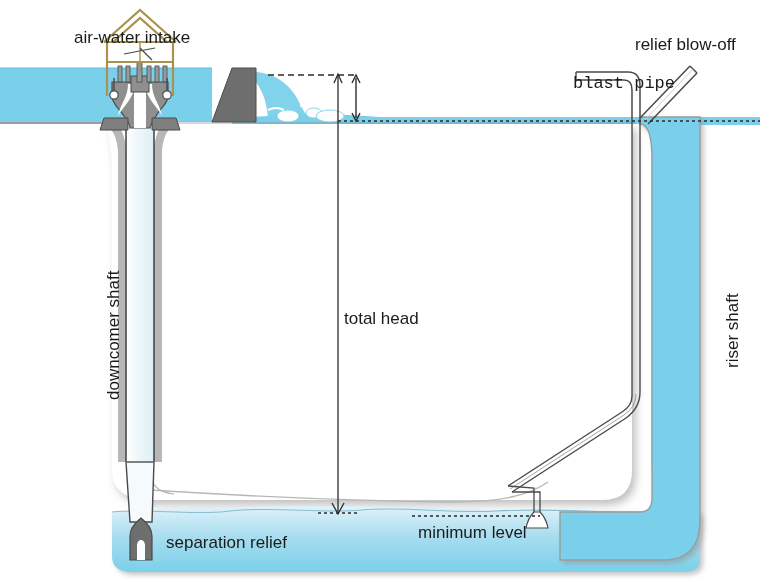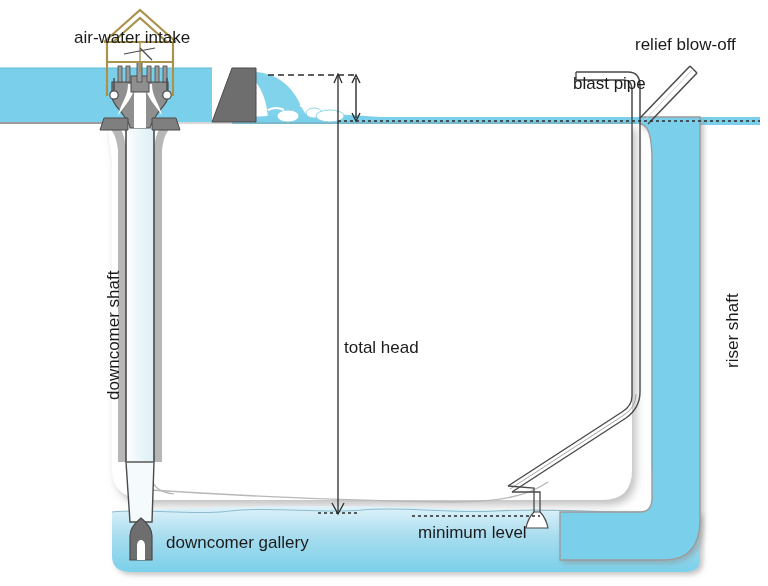--- a/index.html
+++ b/index.html
@@ -298,27 +298,27 @@
       <line x1="338" y1="75" x2="338" y2="513"></line>
       <path d="M 334 83 L 338 74 L 342 83" fill="none"></path>
       <path d="M 332 503 L 338 514 L 344 503" fill="none"></path>
     </g>
 
   </svg>
 
   <div class="lbl" style="left:74px; top:29px;">air-water intake</div>
 
 
-  <div class="lbl" style="left:344px; top:310px;margin-top:29px;">total head</div>
+  <div class="lbl" style="left:344px; top:310px;">total head</div>
 
   <div class="lbl lbl-vert" style="left:105px; top:400px; transform:rotate(-90deg);">downcomer shaft</div>
 
   <div class="lbl lbl-vert" style="left:724px; top:368px; transform:rotate(-90deg);">riser shaft</div>
 
-  <div class="lbl" style="left:573px; top:75px;">blast pipe</div>
+  <div class="lbl" style="left:573px; top:75px;font-family:Liberation Mono, monospace;">blast pipe</div>
 
   <div class="lbl" style="left:623px; top:36px;margin-left:12px;">relief blow-off</div>
 
-  <div class="lbl" style="left:166px; top:534px;">downcomer gallery</div>
+  <div class="lbl" style="left:166px; top:534px;">separation relief</div>
 
   <div class="lbl" style="left:418px; top:524px;">minimum level</div>
 
 </div>
 
 </body></html>

